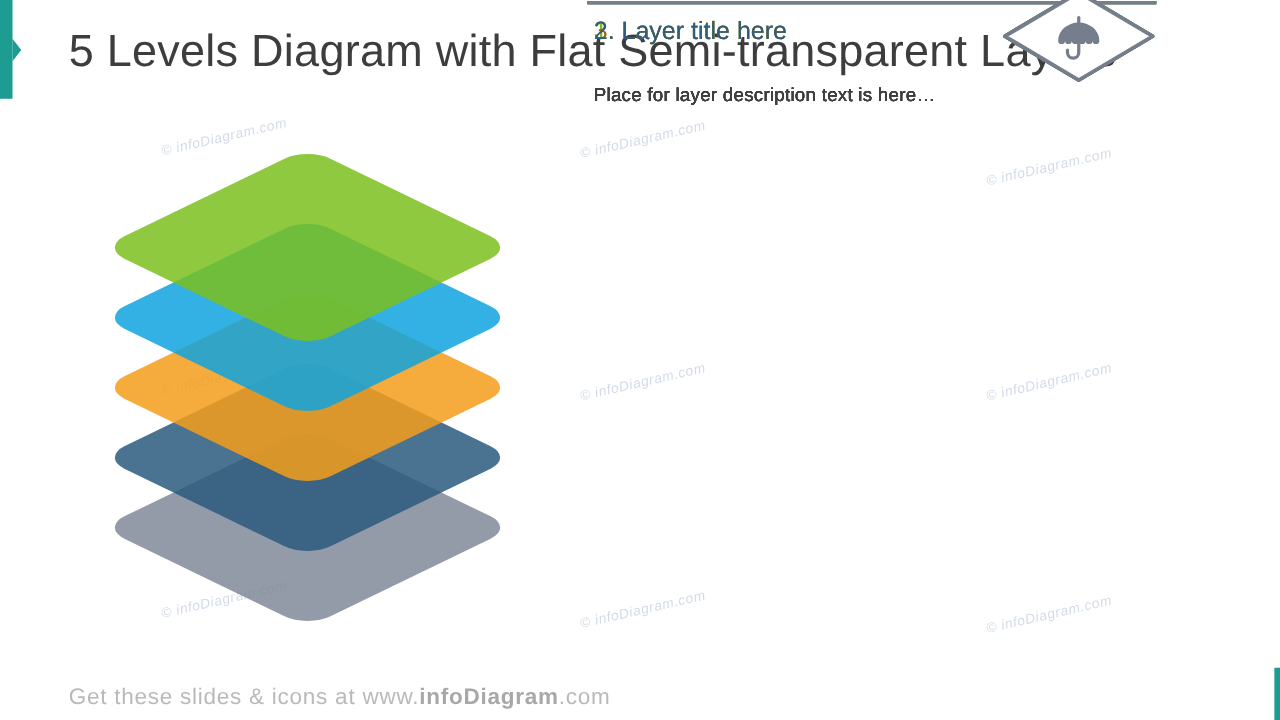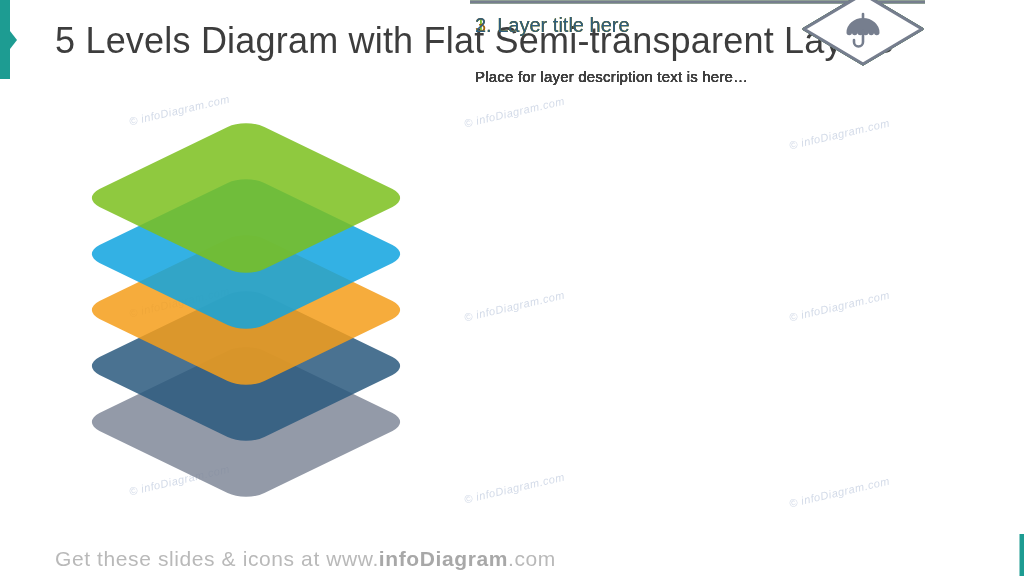--- a/index.html
+++ b/index.html
@@ -28,21 +28,21 @@
   .row:nth-of-type(3){top:270px}
   .row:nth-of-type(4){top:357.5px}
   .row:nth-of-type(5){top:445px}
   .row-art{position:absolute;left:0;top:-12px;width:455px;height:80px;overflow:visible;}
   .row-title{position:absolute;left:5px;top:14px;font-size:20px;font-weight:400;
              white-space:nowrap;}
   .row-desc{position:absolute;left:5px;top:68px;font-size:15px;color:#3f3f3f;
             letter-spacing:.2px;white-space:nowrap;}
 
   
-  .footer{position:absolute;left:55px;top:547px;font-size:21px;color:#b9b9b9;
+  .footer{position:absolute;left:55px;top:547px;font-size:18px;color:#b9b9b9;
           letter-spacing:.6px;white-space:nowrap;}
   .footer b{font-weight:bold;color:#a8a8a8;}
 
   
   .dmd{fill:#ffffff;stroke:currentColor;stroke-width:3;stroke-linejoin:round;}
   .sline{stroke:currentColor;stroke-width:2.6;}
   .glyph-stroke{stroke:currentColor;fill:none;stroke-width:2.4;}
 </style>
 </head>
 <body>

